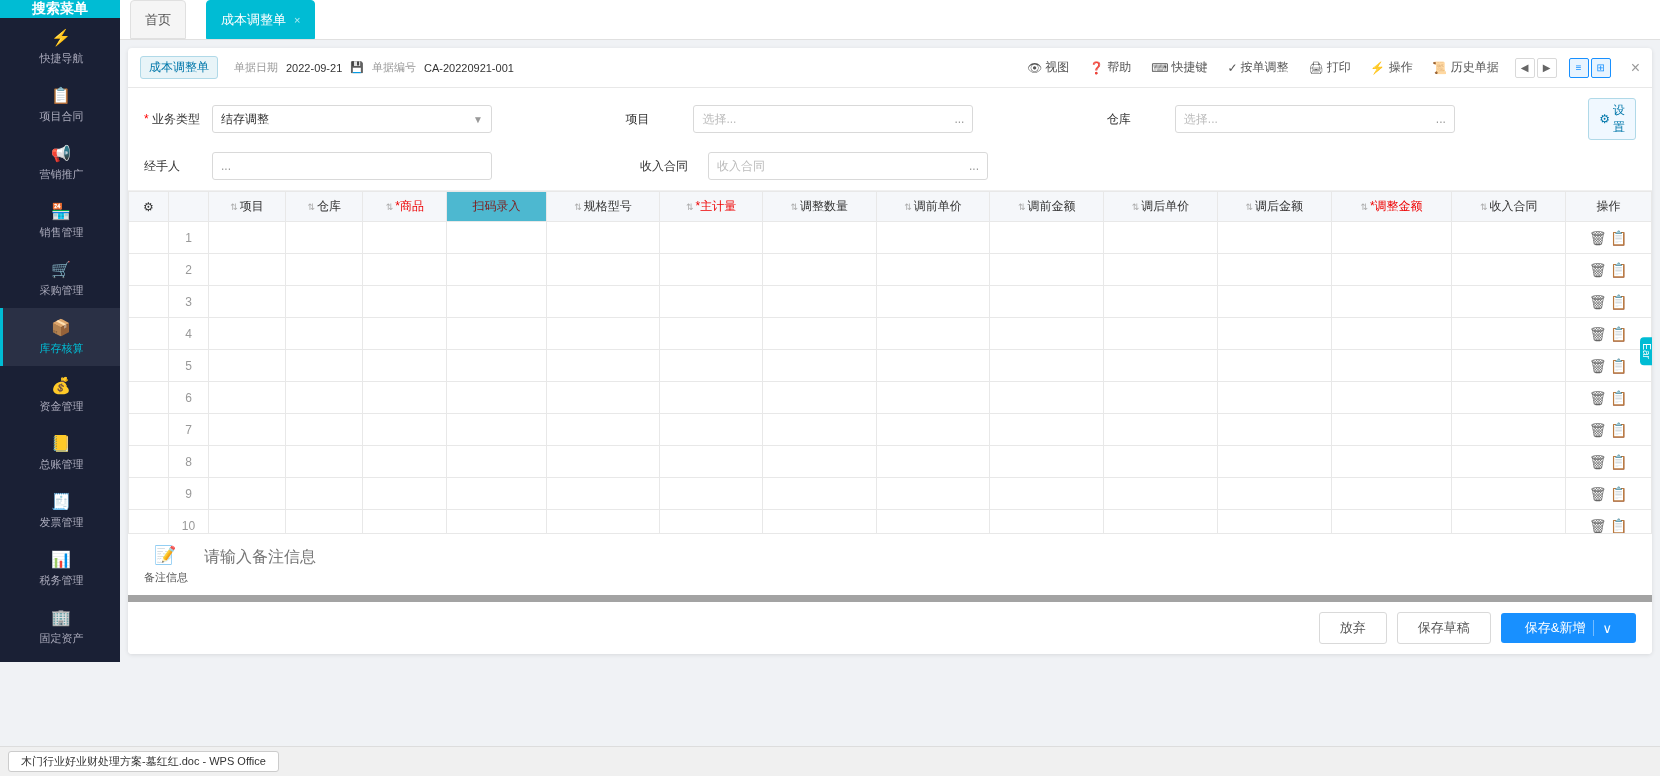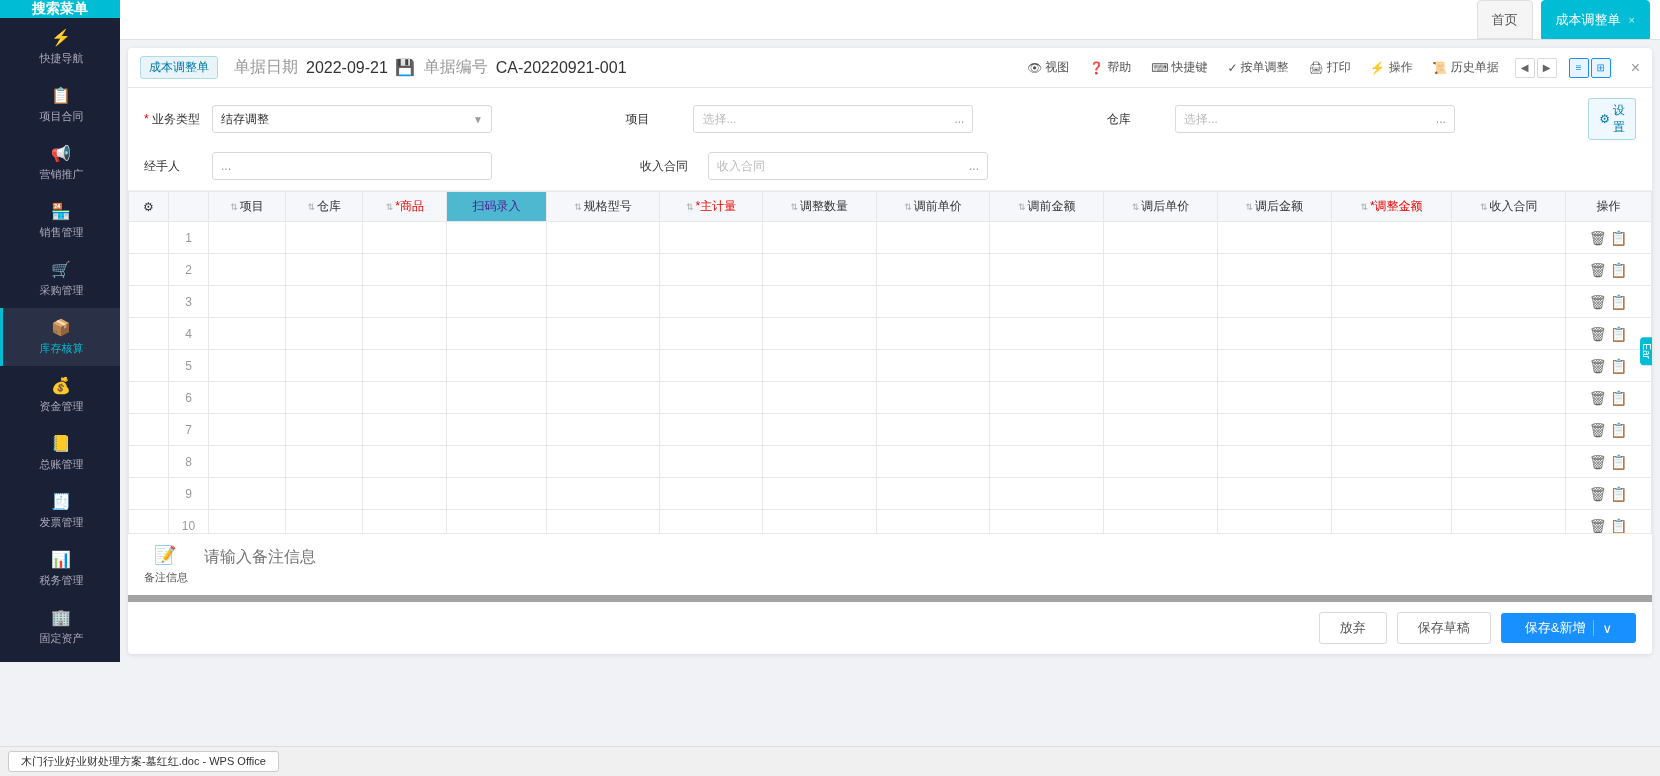--- a/index.html
+++ b/index.html
@@ -11,33 +11,33 @@
     .sidebar { width: 120px; background: #1a2035; color: #fff; display: flex; flex-direction: column; height: 100%; flex-shrink: 0; }
     .sidebar-logo { height: 40px; display: flex; align-items: center; justify-content: center; background: #00bcd4; font-size: 14px; font-weight: bold; color: #fff; cursor: pointer; }
     .sidebar-item { display: flex; flex-direction: column; align-items: center; padding: 10px 5px; cursor: pointer; color: #aab; font-size: 11px; gap: 4px; border-left: 3px solid transparent; }
     .sidebar-item.active { background: #2a3045; border-left-color: #00bcd4; color: #00bcd4; }
     .sidebar-item .icon { font-size: 16px; }
     
     
     .main-content { flex: 1; display: flex; flex-direction: column; background: #f0f2f5; overflow: hidden; }
     
     
-    .tab-bar { display: flex; background: #fff; border-bottom: 1px solid #e0e0e0; height: 40px; align-items: center; padding: 0 10px; gap: 8px; justify-content: flex-end; }
+    .tab-bar { display: flex; background: #fff; border-bottom: 1px solid #e0e0e0; height: 40px; align-items: center; padding: 0 10px; gap: 20px; }
     .tab { display: flex; align-items: center; padding: 6px 14px; border-radius: 4px 4px 0 0; font-size: 13px; cursor: pointer; color: #555; height: 100%; border: 1px solid transparent; }
     .tab.active { background: #00bcd4; color: #fff; border-color: #00bcd4; }
     .tab.normal { background: #f5f5f5; border-color: #e0e0e0; }
     .tab .close-btn { margin-left: 8px; font-size: 11px; cursor: pointer; opacity: 0.7; }
     
     
     .doc-container { flex: 1; background: #fff; margin: 8px; border-radius: 4px; box-shadow: 0 1px 4px rgba(0,0,0,0.1); display: flex; flex-direction: column; overflow: hidden; position: relative; }
     
     
     .doc-header { display: flex; align-items: center; padding: 8px 12px; border-bottom: 1px solid #e8e8e8; gap: 16px; }
     .doc-title-badge { background: #e8f4f8; border: 1px solid #b0d9e8; color: #0077aa; padding: 2px 8px; border-radius: 3px; font-size: 12px; }
-    .doc-info { display: flex; align-items: center; gap: 8px; font-size: 16px; color: #333; }
+    .doc-info { display: flex; align-items: center; gap: 8px; font-size: 11px; color: #333; }
     .doc-info .label { color: #999; }
     .doc-info .value { color: #333; font-weight: 400; }
     .doc-info .save-icon { color: #00bcd4; cursor: pointer; }
     .doc-actions { margin-left: auto; display: flex; align-items: center; gap: 12px; font-size: 12px; color: #555; }
     .doc-actions span { cursor: pointer; display: flex; align-items: center; gap: 3px; }
     .doc-close { color: #999; cursor: pointer; font-size: 16px; margin-left: 8px; }
     .action-btn { display: flex; align-items: center; gap: 3px; color: #555; cursor: pointer; padding: 2px 4px; }
     
     
     .form-area { padding: 10px 16px; border-bottom: 1px solid #f0f0f0; display: flex; flex-wrap: wrap; gap: 8px 0; }
@@ -48,21 +48,21 @@
     .form-field .field-input .placeholder { color: #bbb; }
     .form-field .field-input .dots { color: #999; }
     .form-field .field-input .chevron { color: #999; font-size: 10px; }
     .settings-btn { background: #f0f8ff; border: 1px solid #b0d9e8; color: #0077aa; padding: 3px 10px; border-radius: 3px; cursor: pointer; font-size: 12px; display: flex; align-items: center; gap: 3px; }
     
     
     .table-container { flex: 1; overflow: auto; }
     .data-table { width: 100%; border-collapse: collapse; font-size: 12px; }
     .data-table th { background: #f5f7fa; border: 1px solid #e8e8e8; padding: 6px 8px; text-align: center; white-space: nowrap; position: sticky; top: 0; z-index: 2; color: #333; font-weight: 500; }
     .data-table th.required-col { color: #e00; }
-    .data-table th.highlight-col { background: #4db8d0; color: #4c1d95; }
+    .data-table th.highlight-col { background: #4db8d0; color: #7f1d1d; }
     .data-table th .sort-icon { color: #aaa; font-size: 9px; margin-right: 2px; }
     .data-table td { border: 1px solid #e8e8e8; padding: 5px 8px; text-align: center; height: 32px; }
     .data-table .row-num { color: #999; width: 30px; }
     .col-gear { width: 40px; background: #f5f7fa; }
     .action-icons { display: flex; gap: 4px; justify-content: center; }
     .action-icons span { cursor: pointer; color: #666; font-size: 14px; }
     
     
     .remarks-area { border-top: 1px solid #e8e8e8; padding: 10px 16px; display: flex; gap: 12px; align-items: flex-start; }
     .remarks-icon { display: flex; flex-direction: column; align-items: center; gap: 4px; color: #555; font-size: 11px; }

